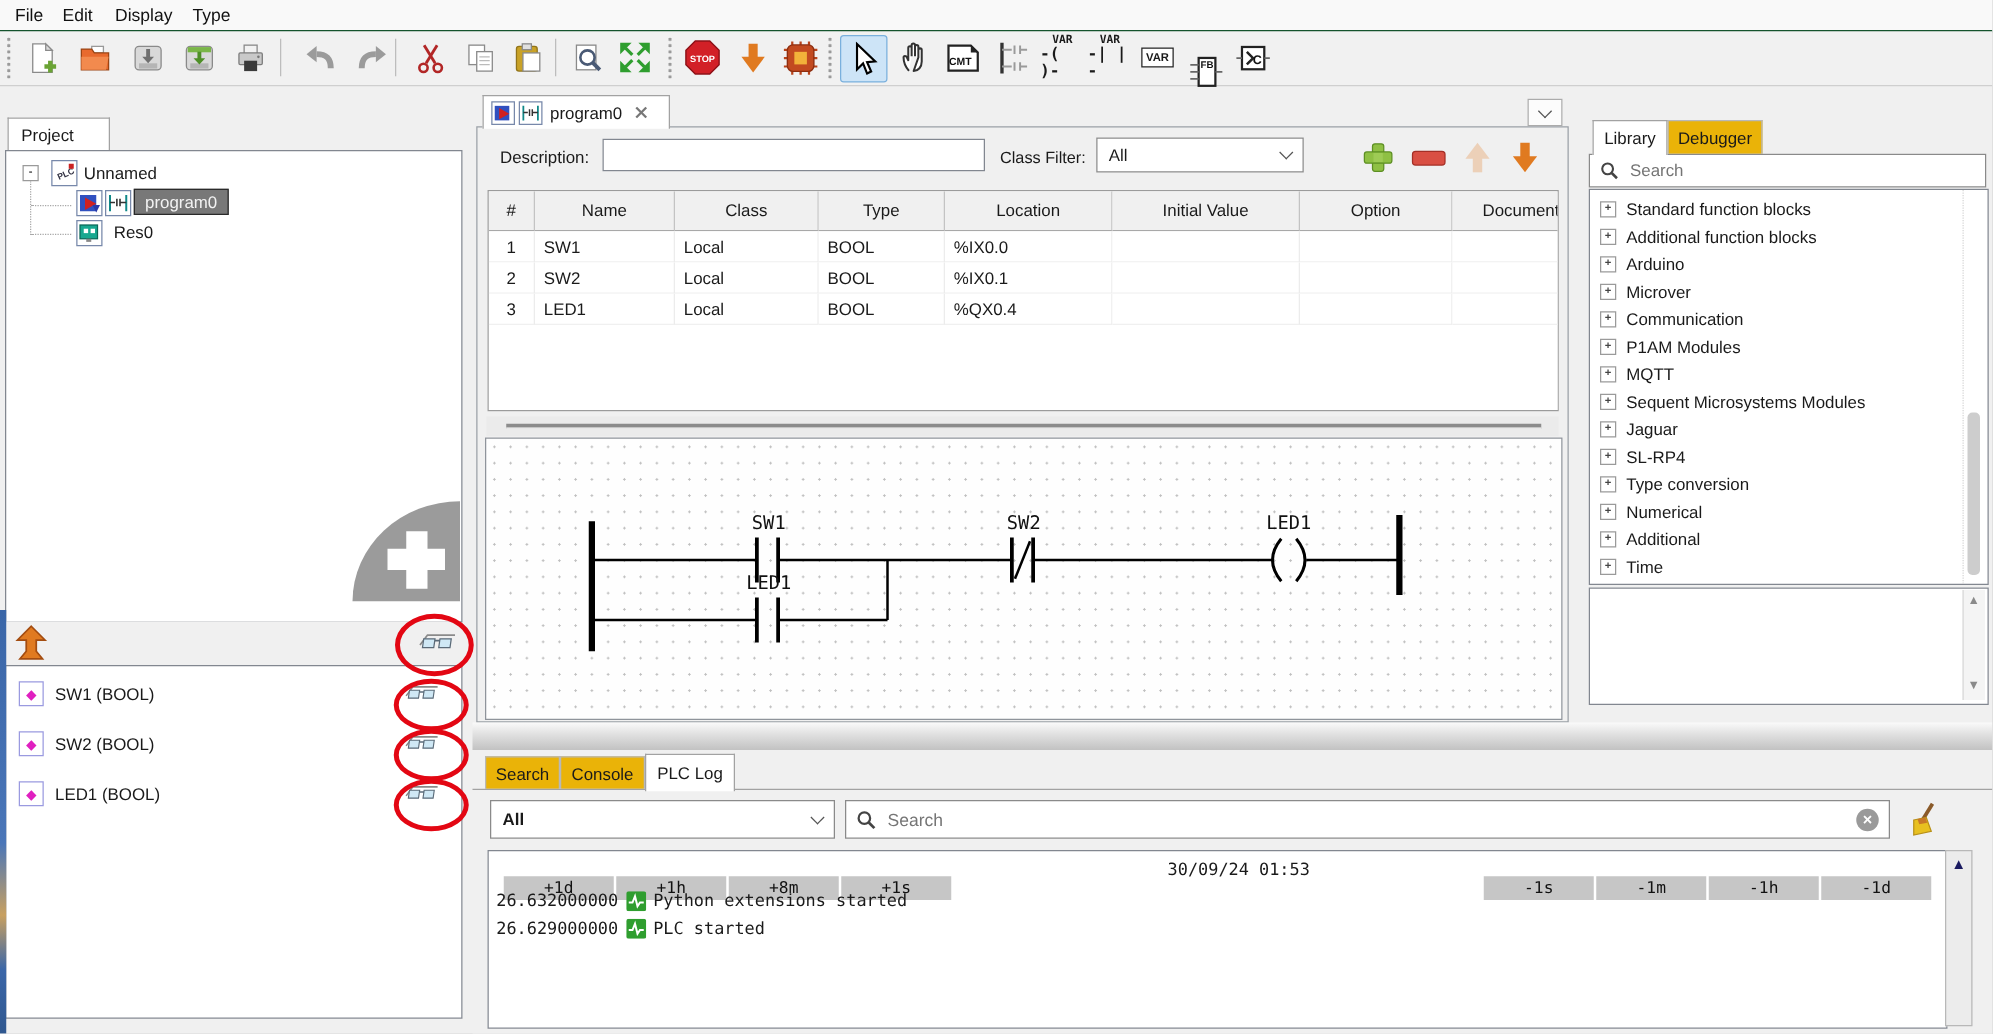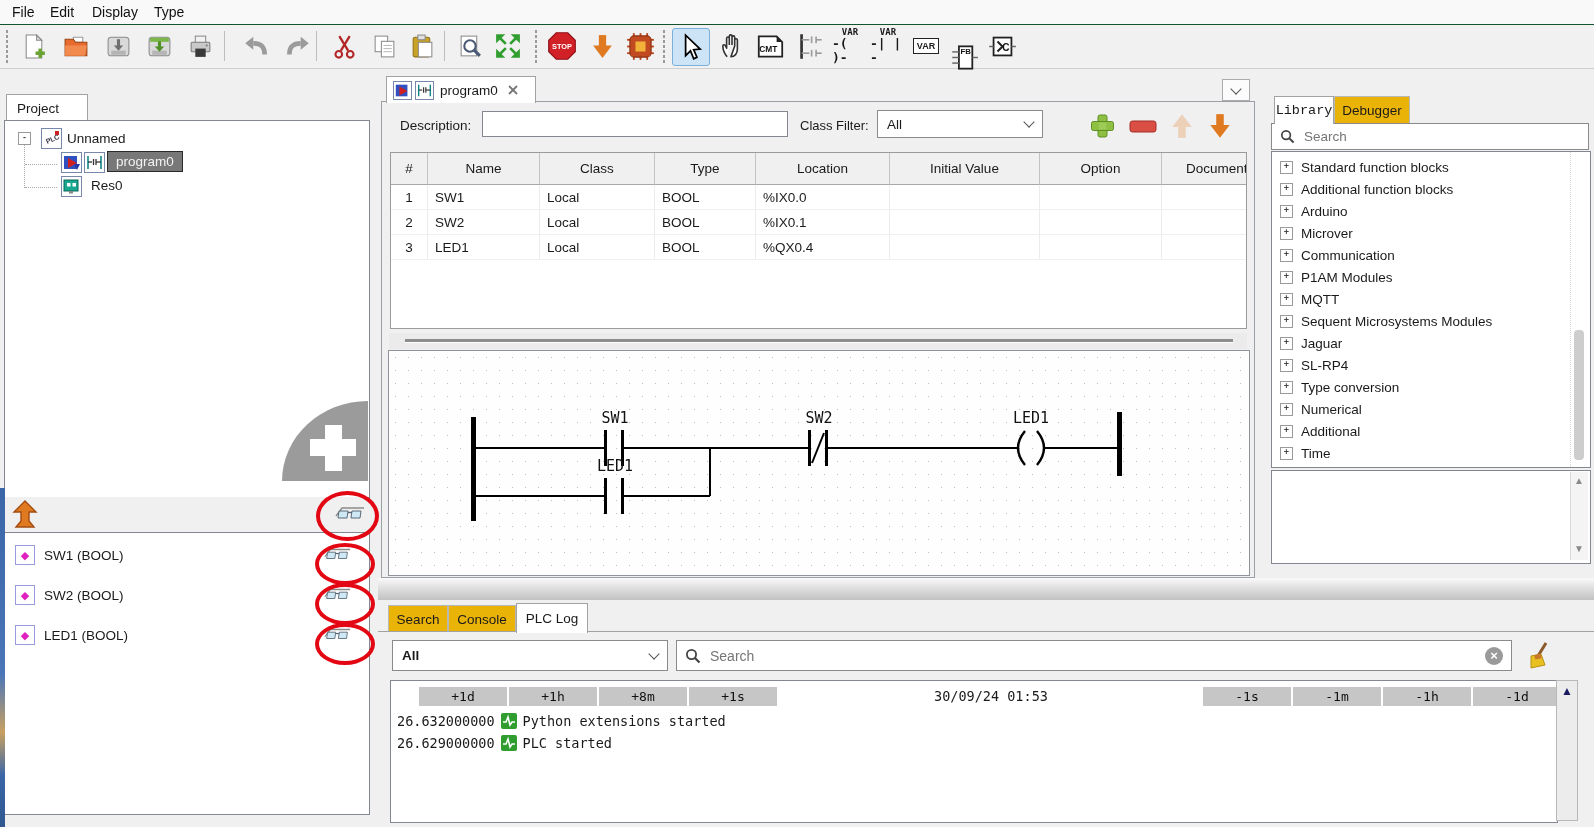--- a/index.html
+++ b/index.html
@@ -32,22 +32,22 @@
       display:flex;align-items:center;padding:0 7px;box-sizing:border-box;white-space:nowrap;overflow:hidden;}
   .td.c{justify-content:center;padding:0;}
   
   #ladder-canvas{left:388px;top:350px;width:860px;height:224px;background:#fefefe;border:1px solid #8f949b;
      background-image:radial-gradient(#bfbfbf 0.9px,transparent 1px);background-size:13px 13px;}
   
   .libitem{height:22px;display:flex;align-items:center;position:relative;}
   .libitem .exp2{width:11px;height:11px;border:1px solid #9a9a9a;background:#fff;margin-left:8px;margin-right:8px;
        font:bold 9px/9px "Liberation Sans",sans-serif;text-align:center;color:#444;flex:none;}
   
-  .logbtn{position:absolute;top:6px;width:88px;height:19px;background:#c6c6c6;display:flex;align-items:center;justify-content:center;
-          font-family:"DejaVu Sans Mono",monospace;font-size:13px;color:#111;margin-left:16px;}
+  .logbtn{position:absolute;top:20px;width:88px;height:19px;background:#c6c6c6;display:flex;align-items:center;justify-content:center;
+          font-family:"DejaVu Sans Mono",monospace;font-size:13px;color:#111;}
   .annot{position:absolute;border:4px solid #e30713;border-radius:50%;background:transparent;}
   .debugrow{position:absolute;display:flex;align-items:center;}
   .dbico{width:18px;height:18px;border:1px solid #9a9ae0;background:#fff;display:flex;align-items:center;justify-content:center;
          color:#e020c0;font-size:11px;flex:none;}
   .treelabel{font-size:13.5px;white-space:nowrap;}
   .scrollthumb{position:absolute;background:#cdcdcd;border-radius:4px;}
   .sarrow{position:absolute;font-size:10px;color:#8a8a8a;line-height:10px;}
 </style>
 </head>
 <body>
@@ -597,21 +597,21 @@
             <polyline points="2,9 5,9 7,4 9,12 11,9 14,9" fill="none" stroke="#fff" stroke-width="1.6"></polyline>
           </svg>
       </span>
       <span>PLC started</span>
     </div>
   </div>
   <div class="abs" style="left:1556px;top:680px;width:22px;height:141px;background:#ececec;border:1px solid #b8b8b8;box-sizing:border-box;">
     <div class="abs" style="left:4px;top:3px;font-size:12px;color:#1a1a60;">▲</div>
   </div>
 
-  <div class="abs tab-active" style="left:1274px;top:96px;width:58px;height:27px;justify-content:center;z-index:2;font-family:Liberation Mono, monospace;">
+  <div class="abs tab-active" style="left:1274px;top:96px;width:58px;height:27px;justify-content:center;z-index:2;">
       <span>Library</span>
     </div>
   <div class="abs tab-idle" style="left:1334px;top:96px;width:74px;height:27px;justify-content:center;">
       <span>Debugger</span>
     </div>
 
   <div class="abs combo" style="left:1271px;top:123px;width:318px;height:27px;padding-left:8px;">
     <svg width="15" height="15" viewBox="0 0 16 16">
         <circle cx="6.5" cy="6.5" r="4.6" fill="none" stroke="#444" stroke-width="1.8"></circle>
         <line x1="10" y1="10" x2="14.5" y2="14.5" stroke="#444" stroke-width="2.2"></line>

